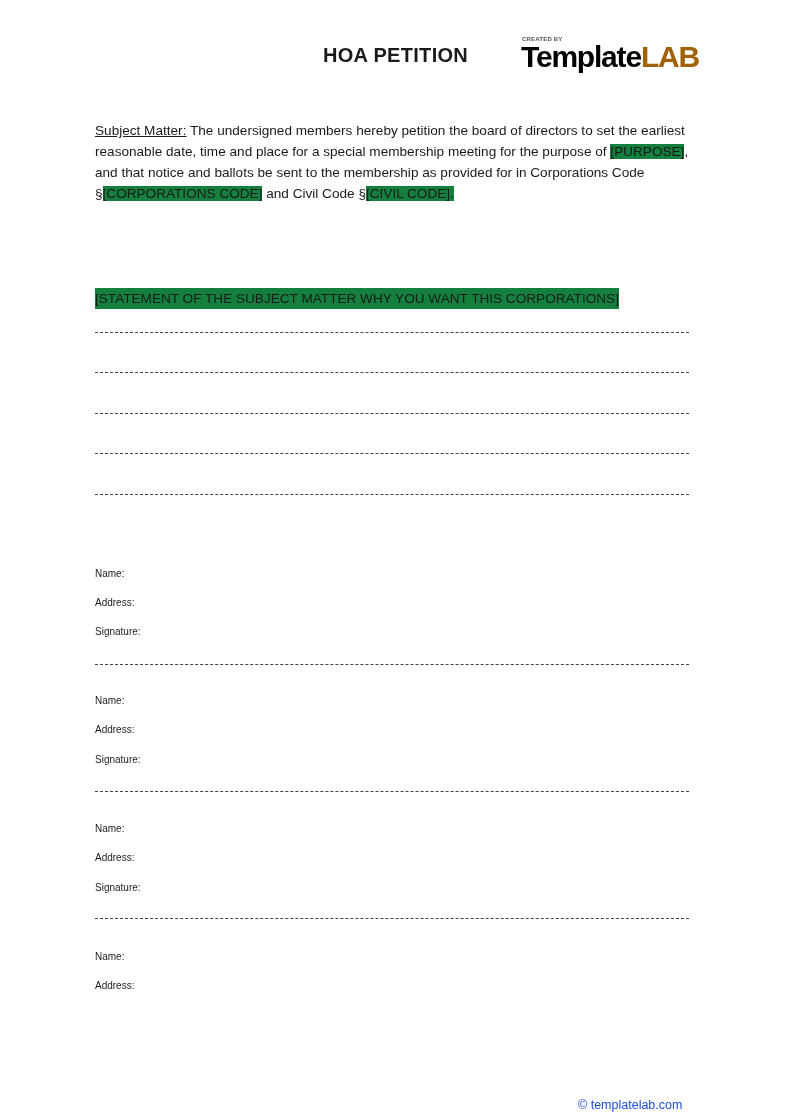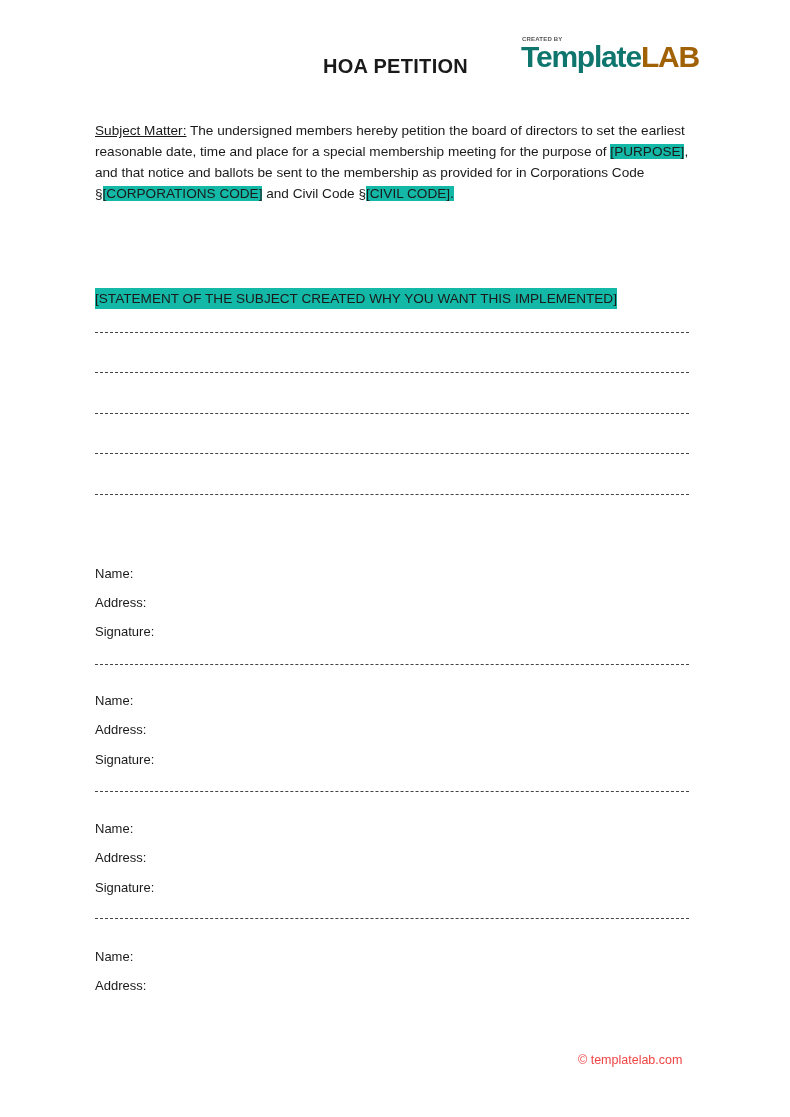--- a/index.html
+++ b/index.html
@@ -1,44 +1,44 @@
 <!DOCTYPE html>
 <html><head>
 <meta charset="utf-8">
 <style>
   html, body { margin: 0; padding: 0; background: #ffffff; }
   body { width: 790px; height: 1117px; position: relative; overflow: hidden;
          font-family: "Liberation Sans", "DejaVu Sans", sans-serif; color: #1a1a1a; }
-  .title { position: absolute; left: 323px; top: 55px; font-size: 20px; font-weight: bold; letter-spacing: 0.3px; }
+  .title { position: absolute; left: 323px; top: 44px; font-size: 20px; font-weight: bold; letter-spacing: 0.3px; }
   .logo { position: absolute; left: 521px; top: 36px; width: 185px; height: 40px; }
   .logo .created { position: absolute; left: 1px; top: 0px; font-size: 6px; font-weight: bold; color: #555; letter-spacing: 0.2px; }
   .logo .brand { position: absolute; left: 0; top: 4px; font-size: 30px; font-weight: bold; letter-spacing: -1.2px; line-height: 34px; }
-  .logo .brand .t1 { color: #0f766e; }
+  .logo .brand .t1 { color: #000000; }
   .logo .brand .t2 { color: #a16207; }
   .para { position: absolute; left: 95px; top: 120px; width: 600px; font-size: 13.6px; line-height: 21px; }
   .para .label { font-weight: normal; text-decoration: underline; }
-  .hl { background: #14b8a6; text-align: center; }
+  .hl { background: #15803d; text-align: center; }
   .statement { position: absolute; left: 95px; top: 288px; font-size: 13.6px; line-height: 21px; }
   .rule { position: absolute; left: 95px; width: 594px; height: 0; border-top: 1.3px dashed #444; }
-  .field { position: absolute; left: 95px; font-size: 13px; line-height: 18px; }
-  .footer { position: absolute; left: 578px; top: 1053px; font-size: 12.5px; color: #ef4444; }
+  .field { position: absolute; left: 95px; font-size: 10px; line-height: 18px; }
+  .footer { position: absolute; left: 578px; top: 1098px; font-size: 12.5px; color: #1d4ed8; }
 </style>
 </head>
 <body>
 
 <div class="title">HOA PETITION</div>
 
 <div class="logo">
   <span class="created">CREATED BY</span>
   <div class="brand"><span class="t1">Template</span><span class="t2">LAB</span></div>
 </div>
 
 <div class="para"><span class="label">Subject Matter:</span><span> The undersigned members hereby petition the board of directors to set the earliest reasonable date, time and place for a special membership meeting for the purpose of </span><span class="hl">[PURPOSE]</span><span>, and that notice and ballots be sent to the membership as provided for in Corporations Code §</span><span class="hl">[CORPORATIONS CODE]</span><span> and Civil Code §</span><span class="hl">[CIVIL CODE].</span></div>
 
-<div class="statement hl">[STATEMENT OF THE SUBJECT CREATED WHY YOU WANT THIS IMPLEMENTED]</div>
+<div class="statement hl">[STATEMENT OF THE SUBJECT MATTER WHY YOU WANT THIS CORPORATIONS]</div>
 
 <div class="rule" style="top:332px"></div>
 <div class="rule" style="top:372px"></div>
 <div class="rule" style="top:413px"></div>
 <div class="rule" style="top:453px"></div>
 <div class="rule" style="top:494px"></div>
 
 <div class="field" style="top:565px">Name:</div>
 <div class="field" style="top:594px">Address:</div>
 <div class="field" style="top:623px">Signature:</div>

